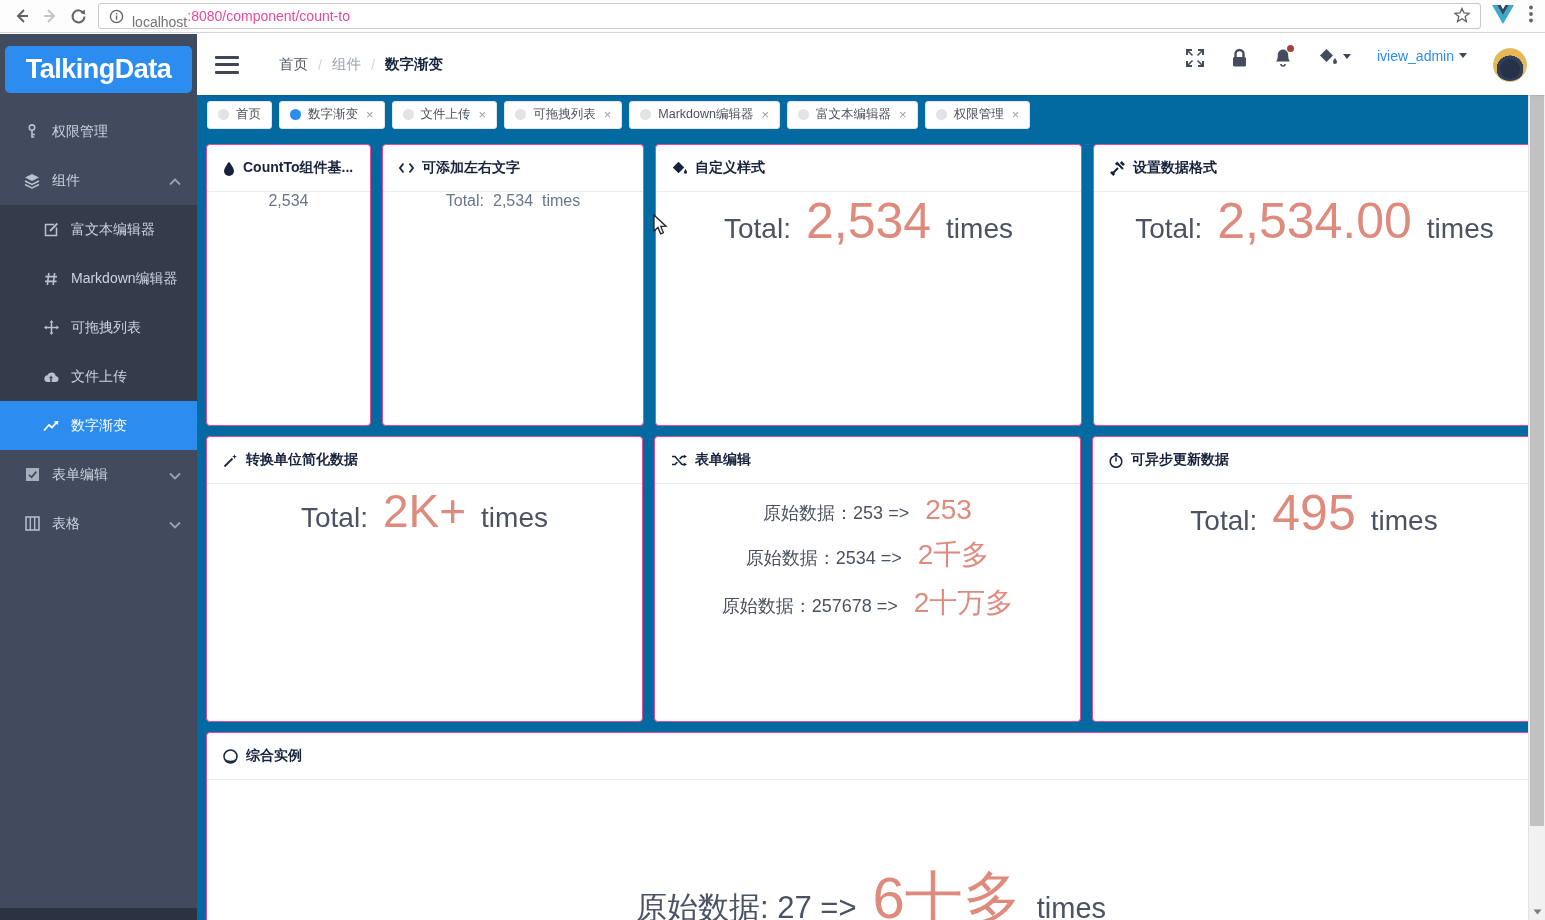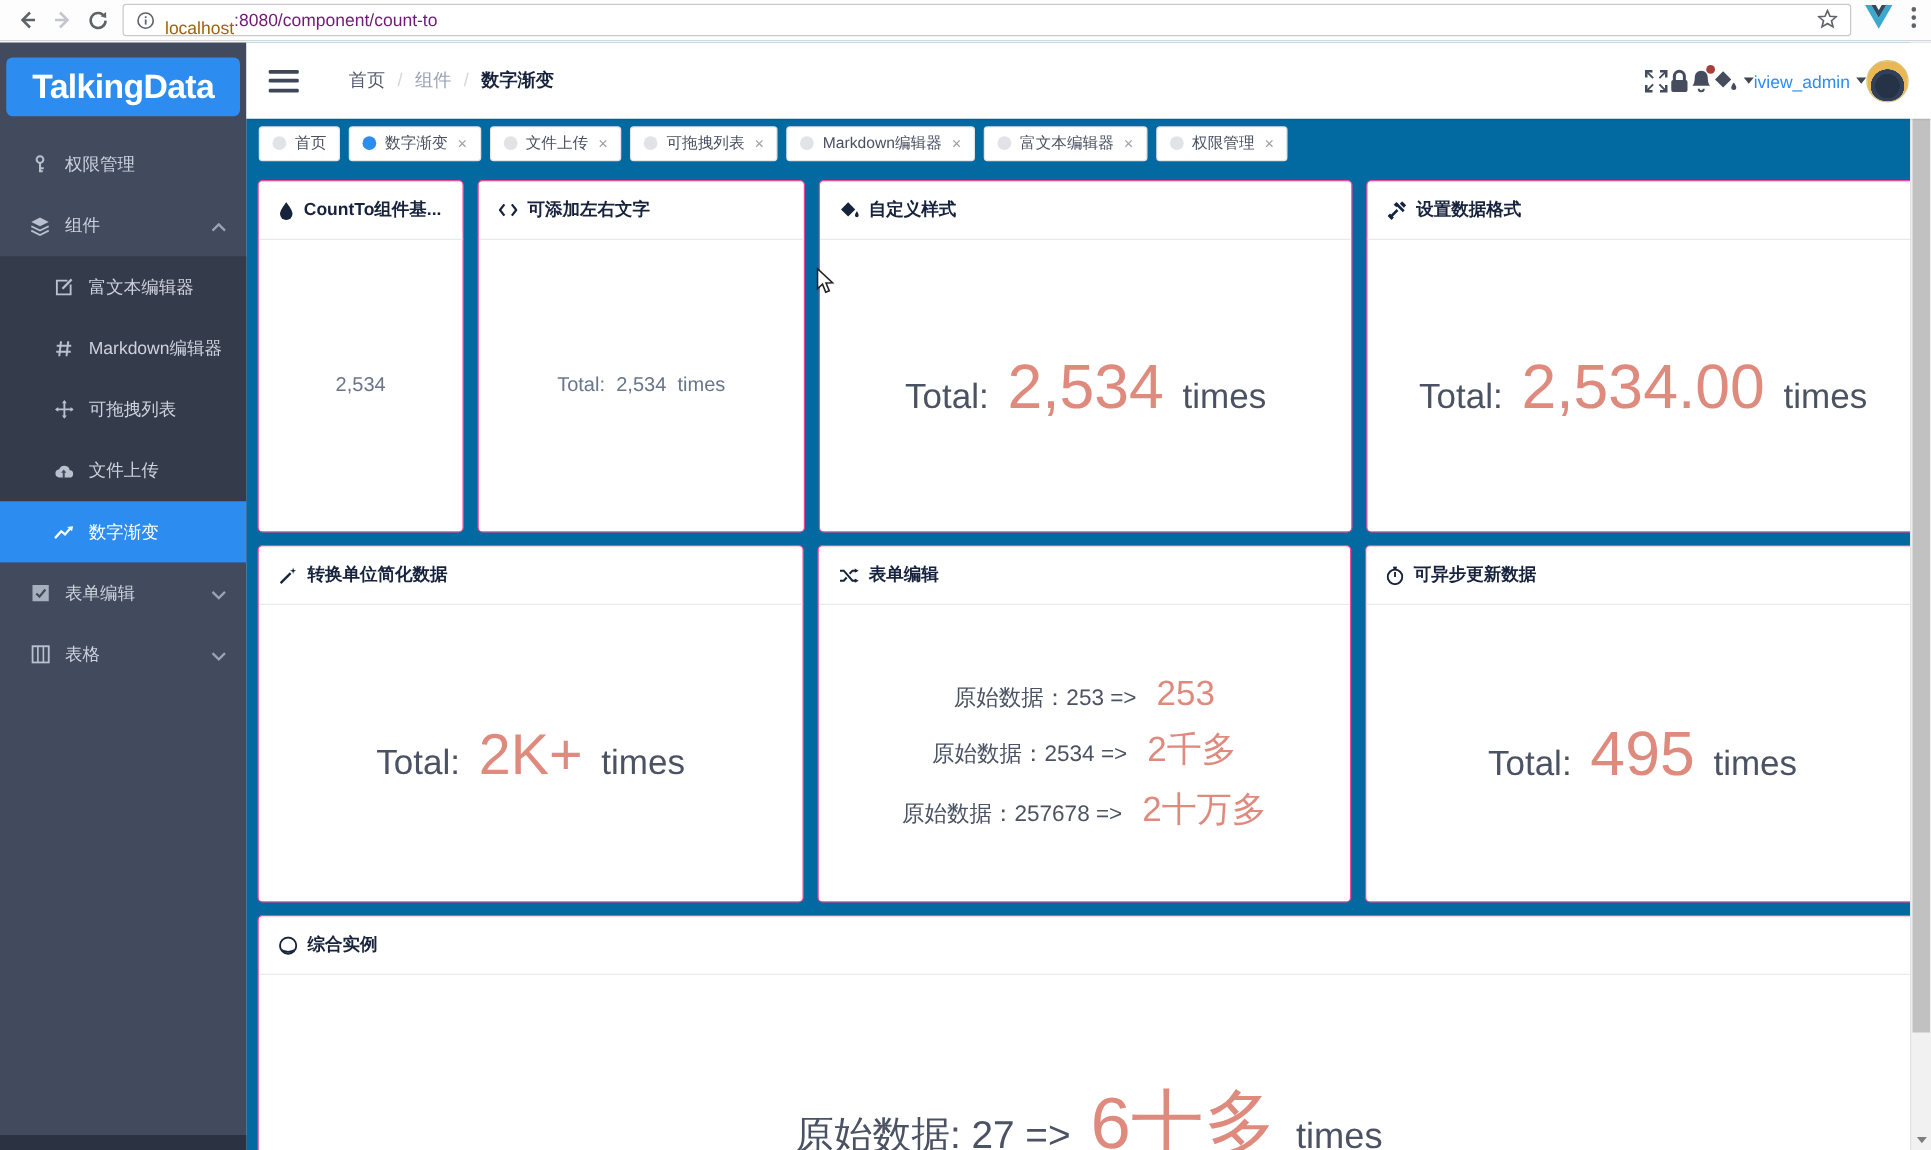--- a/index.html
+++ b/index.html
@@ -6,22 +6,22 @@
   html,body { width:1545px; height:920px; overflow:hidden; background:#fff;
     font-family:"Liberation Sans","DejaVu Sans",sans-serif; }
 
   
   .chrome { position:absolute; left:0; top:0; width:1545px; height:33px;
     background:#fdfdfd; border-bottom:1px solid #d4d5d9; display:flex; align-items:center; padding:0 8px; }
   .nav-ico { width:28px; height:28px; display:flex; align-items:center; justify-content:center; color:#5f6368; }
   .nav-ico.disabled { color:#c3c6cb; }
   .url-field { flex:1; height:26px; margin:0 10px 0 6px; background:#fff; border:1px solid #c9cace;
     border-radius:3px; display:flex; align-items:center; padding:0 10px; font-size:14px; color:#202124; }
-  .url-host { color:#a16207;margin-top:12px; }
-  .url-path { color:#701a75; }
+  .url-host { color:#737373;margin-top:12px; }
+  .url-path { color:#ec4899; }
   .url-star { margin-left:auto; color:#5f6368; }
   .chrome-right { display:flex; align-items:center; gap:14px; padding-right:4px; }
 
   
   .app { position:absolute; left:0; top:34px; right:0; bottom:0; display:flex; }
 
   
   .sidebar { width:197px; background:#414b5d; position:relative; flex:none; color:#cdd3de; }
   .logo { margin:12px 5px 0 5px; height:47px; background:#2d8cf0; border-radius:5px;
     display:flex; align-items:center; justify-content:center; color:#fff; font-size:27px;
@@ -41,21 +41,21 @@
   .main { flex:1; display:flex; flex-direction:column; background:#0369a1; min-width:0; }
   .topbar { height:61px; background:#fff; display:flex; align-items:center; padding:0 18px;
     box-shadow:0 1px 1px rgba(0,0,0,.08); position:relative; z-index:2; }
   .burger { width:24px; height:18px; display:flex; flex-direction:column; justify-content:space-between; margin-right:40px; cursor:pointer; }
   .burger i { display:block; height:3px; background:#3f4656; border-radius:1px; }
   .crumbs { display:flex; align-items:center; gap:10px; font-size:14.5px; }
   .crumb-a { color:#515a6e; }
   .crumb-b { color:#9aa3b3; }
   .crumb-sep { color:#d3d6dc; }
   .crumb-cur { color:#17233d; font-weight:bold; }
-  .top-right { margin-left:auto; display:flex; align-items:center; }
+  .top-right { margin-left:auto; display:flex; align-items:flex-start; gap:26px; }
   .t-ico { color:#454c5e; display:flex; align-items:center; cursor:pointer; position:relative; }
   .bell-dot { position:absolute; top:-3px; right:-2px; width:7px; height:7px; border-radius:50%; background:#a8403a; }
   .caret { width:0; height:0; border-left:4.5px solid transparent; border-right:4.5px solid transparent;
     border-top:5.5px solid #3f4656; margin-left:5px; }
   .user { display:flex; align-items:center; font-size:14px; color:#2d8cf0; cursor:pointer; }
   .avatar { width:34px; height:34px; border-radius:50%; flex:none; cursor:pointer;
     background:radial-gradient(circle at 50% 62%, #263246 0 38%, #30405a 39% 52%, #e9b754 53% 100%); border:1px solid #d9c27a; }
 
   
   .tagbar { height:39px; display:flex; align-items:center; gap:7px; padding:0 10px; }
@@ -65,21 +65,21 @@
   .tag.active .dot { background:#2d8cf0; }
   .tag .x { margin-left:8px; color:#9aa0ab; font-size:13px; line-height:1; cursor:pointer; }
 
   
   .content { flex:1; padding:10px 9px; overflow:hidden; }
   .row { display:flex; gap:11px; margin-bottom:10px; }
   .card { background:#fff; border:1px solid #ec4899; border-radius:4px; display:flex; flex-direction:column; overflow:hidden; }
   .card-h { height:47px; flex:none; border-bottom:1px solid #e8eaec; display:flex; align-items:center;
     padding:0 16px; font-size:14px; font-weight:bold; color:#17233d; gap:8px; }
   .card-h .ci { color:#17233d; display:flex; }
-  .card-b { flex:1; display:flex; align-items:center; justify-content:center; }
+  .card-b { flex:1; display:flex; justify-content:center; }
   .r1 { height:282px; }
   .r2 { height:286px; }
   .c-w1 { width:165px; } .c-w2 { width:262px; } .c-w3 { width:427px; } .c-w4 { flex:1; }
   .c-w5 { width:437px; }
   .card-full { width:100%; height:400px; }
 
   .plain { font-size:16px; color:#69758a; display:flex; gap:9px; }
   .count-line { display:flex; align-items:baseline; gap:15px; }
   .cl-prefix,.cl-suffix { font-size:28px; color:#4a5263; }
   .cl-value { font-size:50px; color:#de8b7e; }

